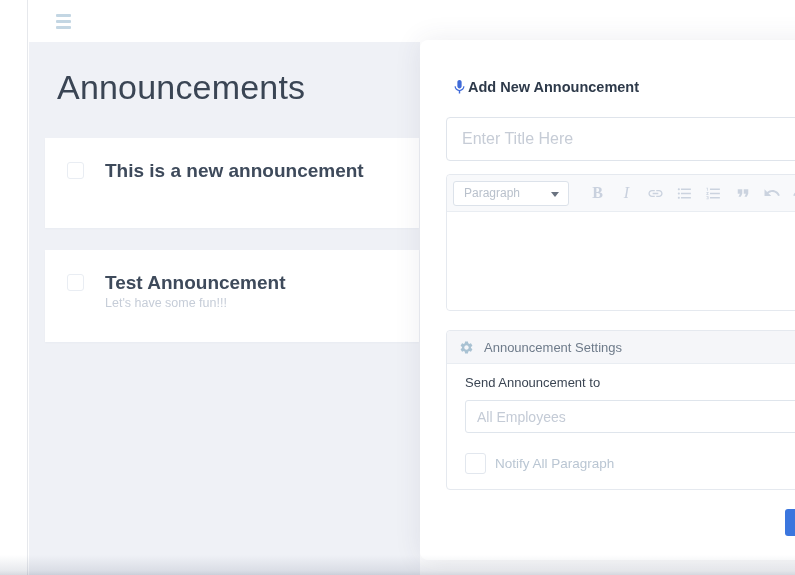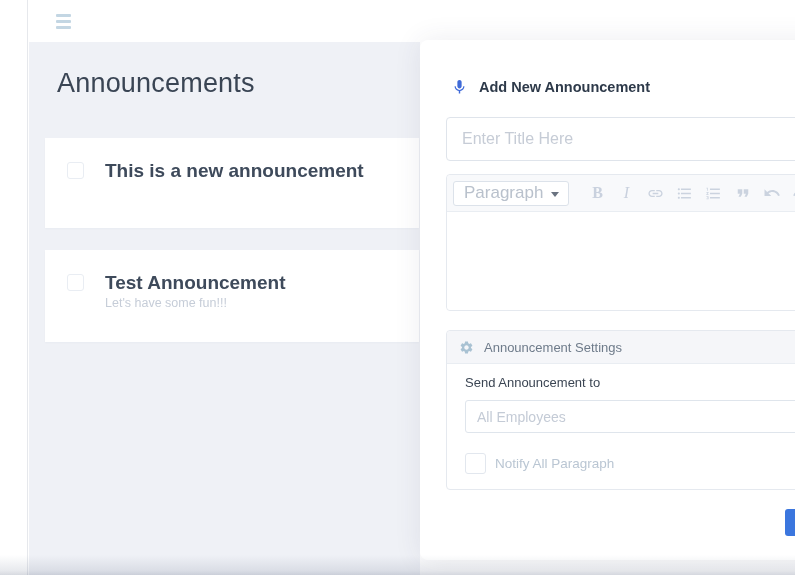--- a/index.html
+++ b/index.html
@@ -10,43 +10,43 @@
   
   .left-rail { position:absolute; left:0; top:0; width:28px; height:575px; background:#ffffff; border-right:1px solid #e6e8ec; }
 
   
   .topbar { position:absolute; left:29px; top:0; width:766px; height:42px; background:#ffffff; }
   .hamburger { position:absolute; left:27px; top:14px; width:16px; height:15px; display:flex; flex-direction:column; justify-content:space-between; cursor:pointer; }
   .hamburger span { display:block; width:15px; height:3px; background:#c3d6e3; border-radius:1px; }
 
   
   .left-panel { position:absolute; left:29px; top:42px; width:391px; height:533px; background:#eff1f6; }
-  .panel-title { position:absolute; left:28px; top:26px; font-size:27px; font-weight:400; color:#3a4554; letter-spacing:0.2px; }
+  .panel-title { position:absolute; left:28px; top:26px; font-size:34px; font-weight:400; color:#3a4554; letter-spacing:0.2px; }
   .ann-card { position:absolute; left:16px; width:374px; background:#ffffff; box-shadow:0 1px 2px rgba(40,50,80,0.03); display:flex; align-items:flex-start; padding:24px 18px 0 22px; }
   .ann-card.first { top:96px; height:90px; }
   .ann-card.second { top:208px; height:92px; }
   .checkbox { width:17px; height:17px; border:1px solid #e9edf3; border-radius:3px; background:#ffffff; flex:0 0 auto; cursor:pointer; }
   .ann-body { margin-left:21px; }
   .ann-title { font-size:19px; font-weight:700; color:#3e4a5b; line-height:17px; }
   .ann-desc { margin-top:5px; font-size:12.5px; color:#c6cdd8; }
 
   
   .right-card { position:absolute; left:420px; top:40px; width:420px; height:520px; background:#ffffff; border-radius:8px 0 0 8px; box-shadow:0 0 28px rgba(50,60,90,0.09); }
-  .card-header { position:absolute; left:31px; top:36px; display:flex; align-items:center; gap:11px; }
+  .card-header { position:absolute; left:31px; top:36px; display:flex; align-items:center; }
   .card-header .mic { width:17px; height:22px; }
   .card-header .hdr-label { font-size:14.5px; font-weight:700; color:#2e3a4a; }
 
   .title-input { position:absolute; left:26px; top:77px; width:390px; height:44px; border:1px solid #dfe4eb; border-radius:4px; background:#fff; padding:0 15px; font-size:16px; color:#3a4554; font-family:"Liberation Sans",sans-serif; outline:none; }
   .title-input::placeholder { color:#c6ccd6; opacity:1; }
 
   
   .editor-box { position:absolute; left:26px; top:134px; width:390px; height:137px; border:1px solid #e5e9ef; border-radius:4px; background:#ffffff; }
   .editor-toolbar { height:37px; background:#f8f9fb; border-bottom:1px solid #e9edf2; border-radius:4px 4px 0 0; display:flex; align-items:center; padding:0 6px; }
   .para-select { position:relative; width:116px; height:25px; background:#ffffff; border:1px solid #dce2ea; border-radius:3px; display:flex; align-items:center; padding:0 10px; margin-right:14px; cursor:pointer; }
-  .para-select .para-label { font-size:17px; color:#b9c1cc; }
+  .para-select .para-label { font-size:12px; color:#b9c1cc; }
   .para-caret { position:absolute; right:9px; top:10px; width:0; height:0; border-left:4px solid transparent; border-right:4px solid transparent; border-top:5px solid #6a7380; }
   .tb-btn { width:29px; height:26px; display:flex; align-items:center; justify-content:center; cursor:pointer; color:#c9d1de; }
   .tb-btn svg { fill:#cbd3df; }
   .tb-bold { font-family:"Liberation Serif",serif; font-weight:700; font-size:16px; }
   .tb-italic { font-family:"Liberation Serif",serif; font-style:italic; font-size:16px; }
   .editor-area { height:98px; border-radius:0 0 4px 4px; background:#ffffff; cursor:text; }
 
   
   .settings-box { position:absolute; left:26px; top:290px; width:390px; height:160px; border:1px solid #e5e9ef; border-radius:4px; background:#ffffff; }
   .settings-header { height:33px; background:#f5f6f9; border-bottom:1px solid #e9edf2; border-radius:4px 4px 0 0; display:flex; align-items:center; padding:0 12px; gap:10px; }

